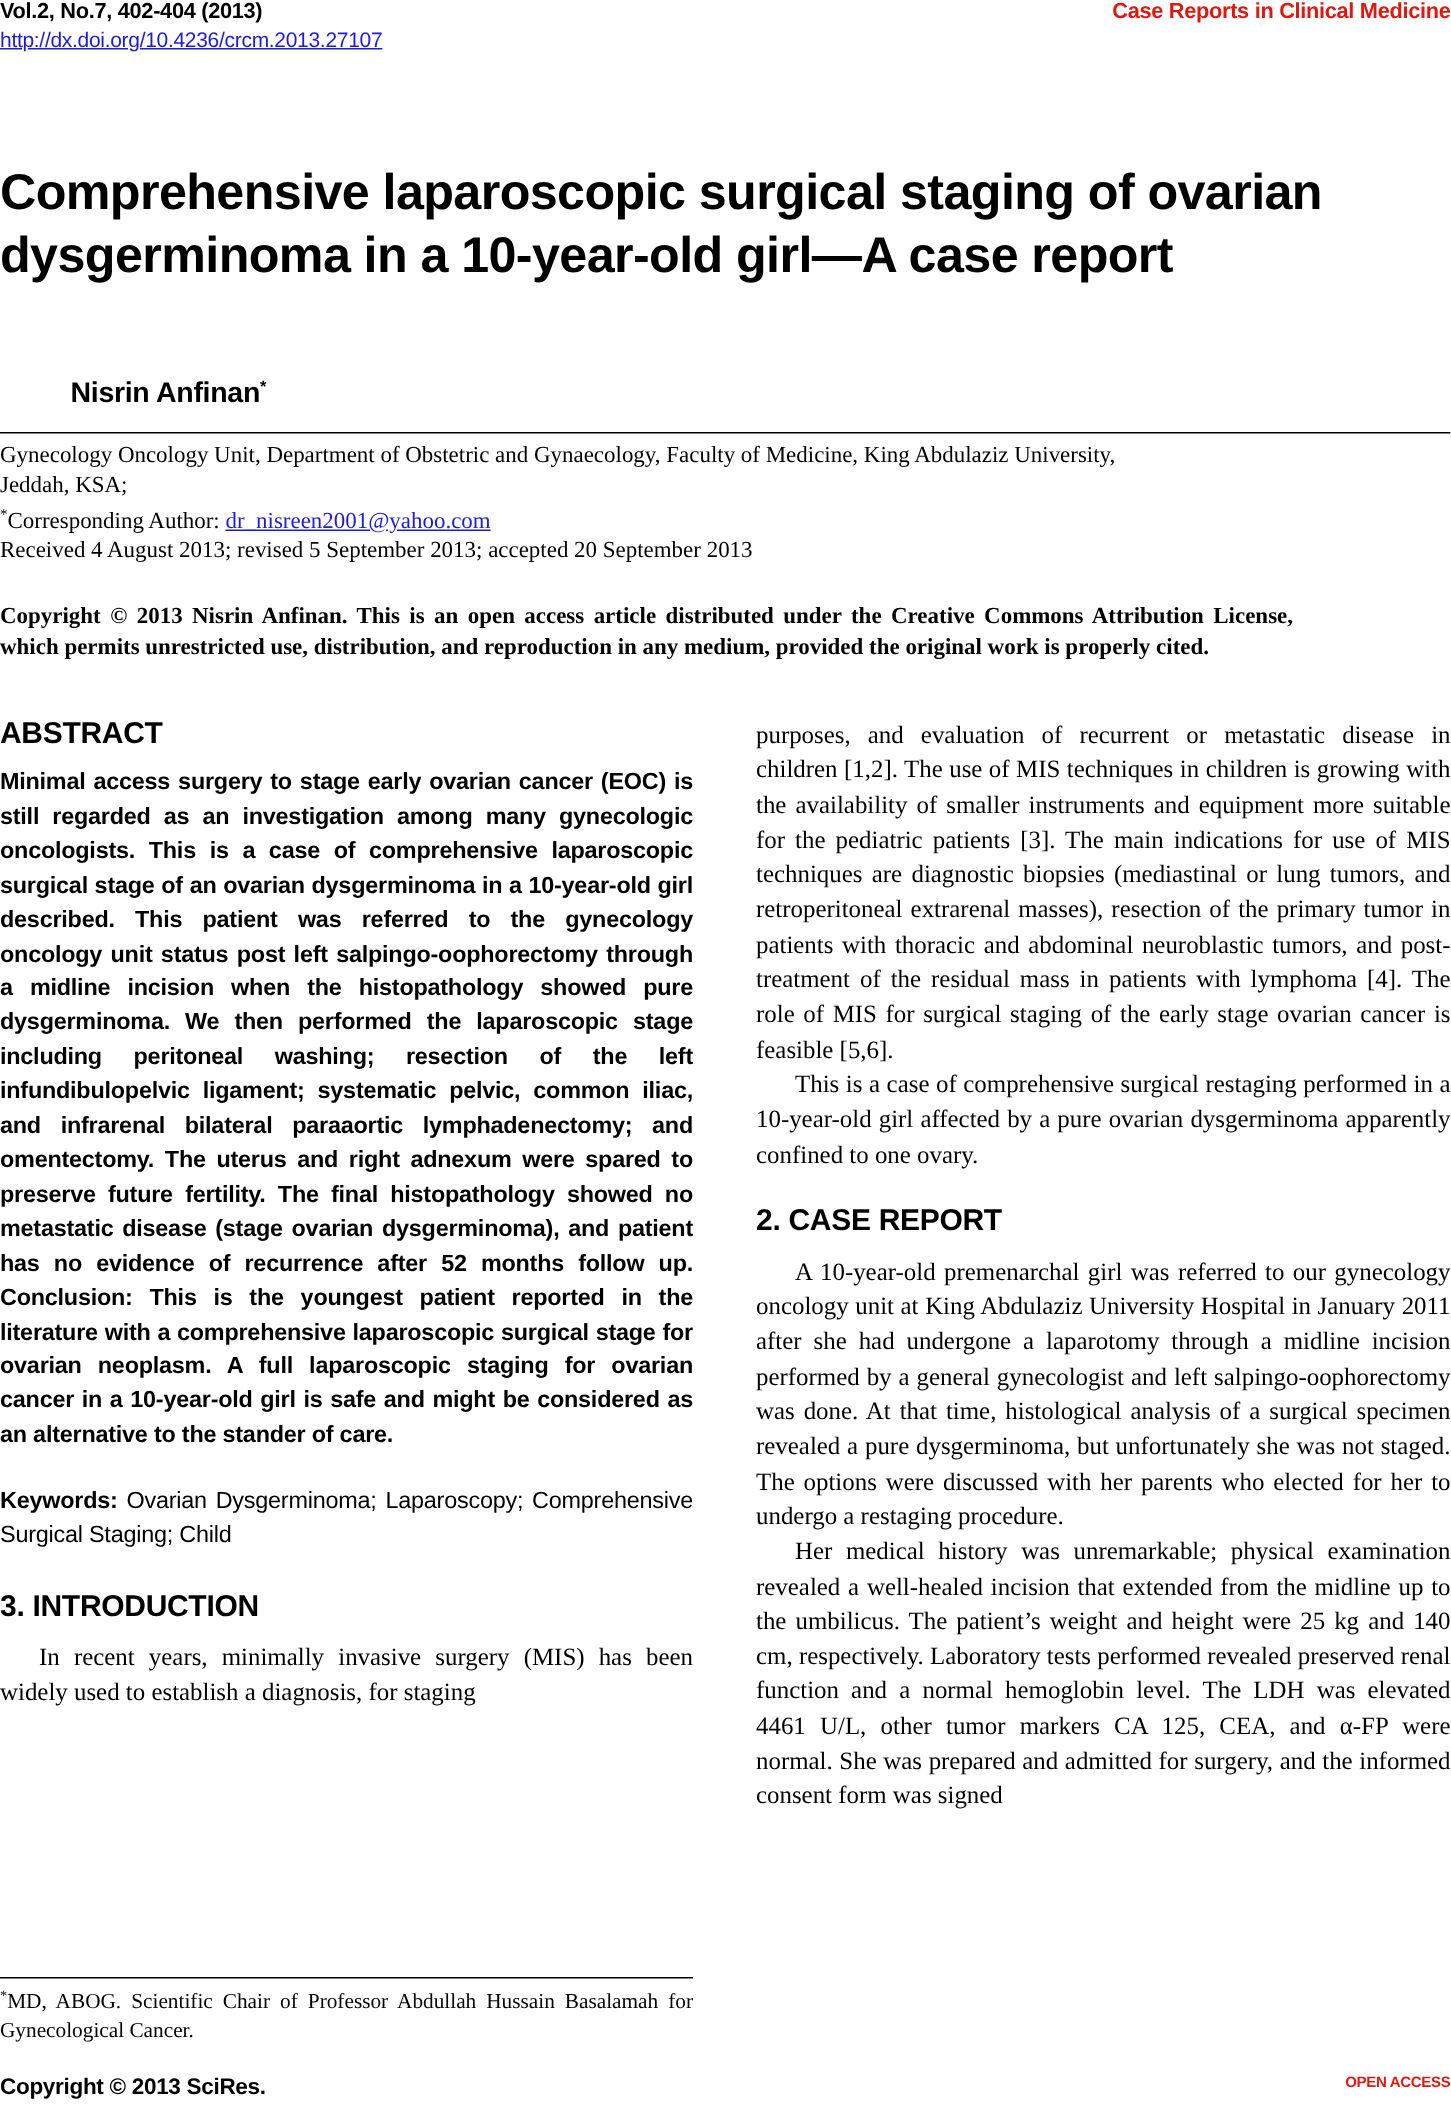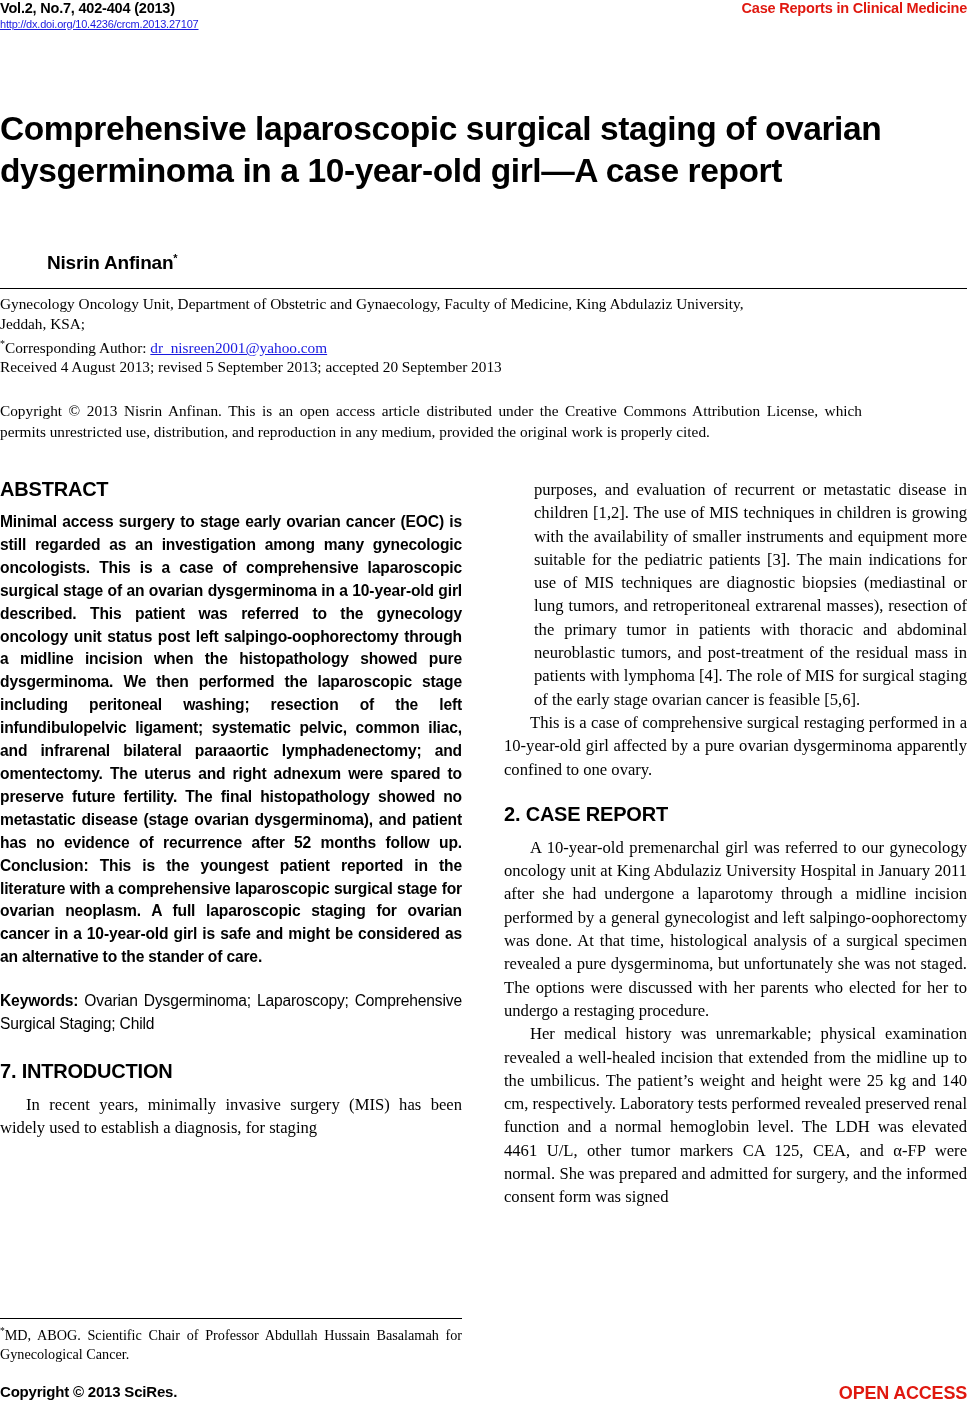--- a/index.html
+++ b/index.html
@@ -39,21 +39,21 @@
     font-weight: bold;
     font-size: 14.5px;
     letter-spacing: -0.2px;
     color: #000;
     white-space: nowrap;
   }
   .runhead-doi {
     position: absolute;
     left: 0; top: 18px;
     font-family: "Liberation Sans", "DejaVu Sans", sans-serif;
-    font-size: 11px;
+    font-size: 14px;
     color: #1a1ae0;
     text-decoration: underline;
     letter-spacing: -0.2px;
     white-space: nowrap;
   }
   .runhead-right {
     position: absolute;
     right: 0; top: 0;
     font-family: "Liberation Sans", "DejaVu Sans", sans-serif;
     font-weight: bold;
@@ -130,20 +130,21 @@
   }
 
   .copyright-note {
     position: absolute;
     left: 0;
     top: 400px;
     width: 862px;
     font-size: 15.3px;
     line-height: 21px;
     text-align: justify;
+    font-weight: bold;
   }
 
   
   .col-left {
     position: absolute;
     left: 0;
     top: 478px;
     width: 462px;
   }
   .col-right {
@@ -190,21 +191,20 @@
   p.body {
     font-size: 16.6px;
     line-height: 23.3px;
     text-align: justify;
     margin: 0;
     text-indent: 26px;
     hyphens: auto;
   }
   p.body.noindent {
     text-indent: 0;
-    margin-left: 30px;
   }
 
   
   .intro-wrap {
     margin-top: 24px;
   }
 
   
   .footnote-rule {
     position: absolute;
@@ -238,21 +238,21 @@
     font-size: 15px;
     letter-spacing: -0.2px;
     color: #000;
   }
   .footer-right {
     position: absolute;
     right: 0;
     top: 1383px;
     font-family: "Liberation Sans", "DejaVu Sans", sans-serif;
     font-weight: bold;
-    font-size: 18px;
+    font-size: 10px;
     letter-spacing: -0.2px;
   }
 </style>
 </head>
 <body>
 
 <div class="page">
 
   <div class="runhead">
     <div class="runhead-left">Vol.2, No.7, 402-404 (2013)</div>
@@ -283,21 +283,21 @@
     <h2 class="sec-head">ABSTRACT</h2>
 
     <p class="abstract-body">Minimal access surgery to stage early ovarian cancer (EOC) is still regarded as an investigation among many gynecologic oncologists. This is a case of comprehensive laparoscopic surgical stage of an ovarian dysgerminoma in a 10-year-old girl described. This patient was referred to the gynecology oncology unit status post left salpingo-oophorectomy through a midline incision when the histopathology showed pure dysgerminoma. We then performed the laparoscopic stage including peritoneal washing; resection of the left infundibulopelvic ligament; systematic pelvic, common iliac, and infrarenal bilateral paraaortic lymphadenectomy; and omentectomy. The uterus and right adnexum were spared to preserve future fertility. The final histopathology showed no metastatic disease (stage ovarian dysgerminoma), and patient has no evidence of recurrence after 52 months follow up. Conclusion: This is the youngest patient reported in the literature with a comprehensive laparoscopic surgical stage for ovarian neoplasm. A full laparoscopic staging for ovarian cancer in a 10-year-old girl is safe and might be considered as an alternative to the stander of care.</p>
 
     <p class="keywords">
       <b>Keywords:</b>
       <span>Ovarian Dysgerminoma; Laparoscopy; Comprehensive Surgical Staging; Child</span>
     </p>
 
     <div class="intro-wrap">
-      <h2 class="sec-head">7. INTRODUCTION</h2>
+      <h2 class="sec-head">3. INTRODUCTION</h2>
       <p class="body">In recent years, minimally invasive surgery (MIS) has been widely used to establish a diagnosis, for staging</p>
     </div>
   </div>
 
   <div class="col-right">
 
     <p class="body noindent">purposes, and evaluation of recurrent or metastatic disease in children [1,2]. The use of MIS techniques in children is growing with the availability of smaller instruments and equipment more suitable for the pediatric patients [3]. The main indications for use of MIS techniques are diagnostic biopsies (mediastinal or lung tumors, and retroperitoneal extrarenal masses), resection of the primary tumor in patients with thoracic and abdominal neuroblastic tumors, and post-treatment of the residual mass in patients with lymphoma [4]. The role of MIS for surgical staging of the early stage ovarian cancer is feasible [5,6].</p>
 
     <p class="body">This is a case of comprehensive surgical restaging performed in a 10-year-old girl affected by a pure ovarian dysgerminoma apparently confined to one ovary.</p>
 

